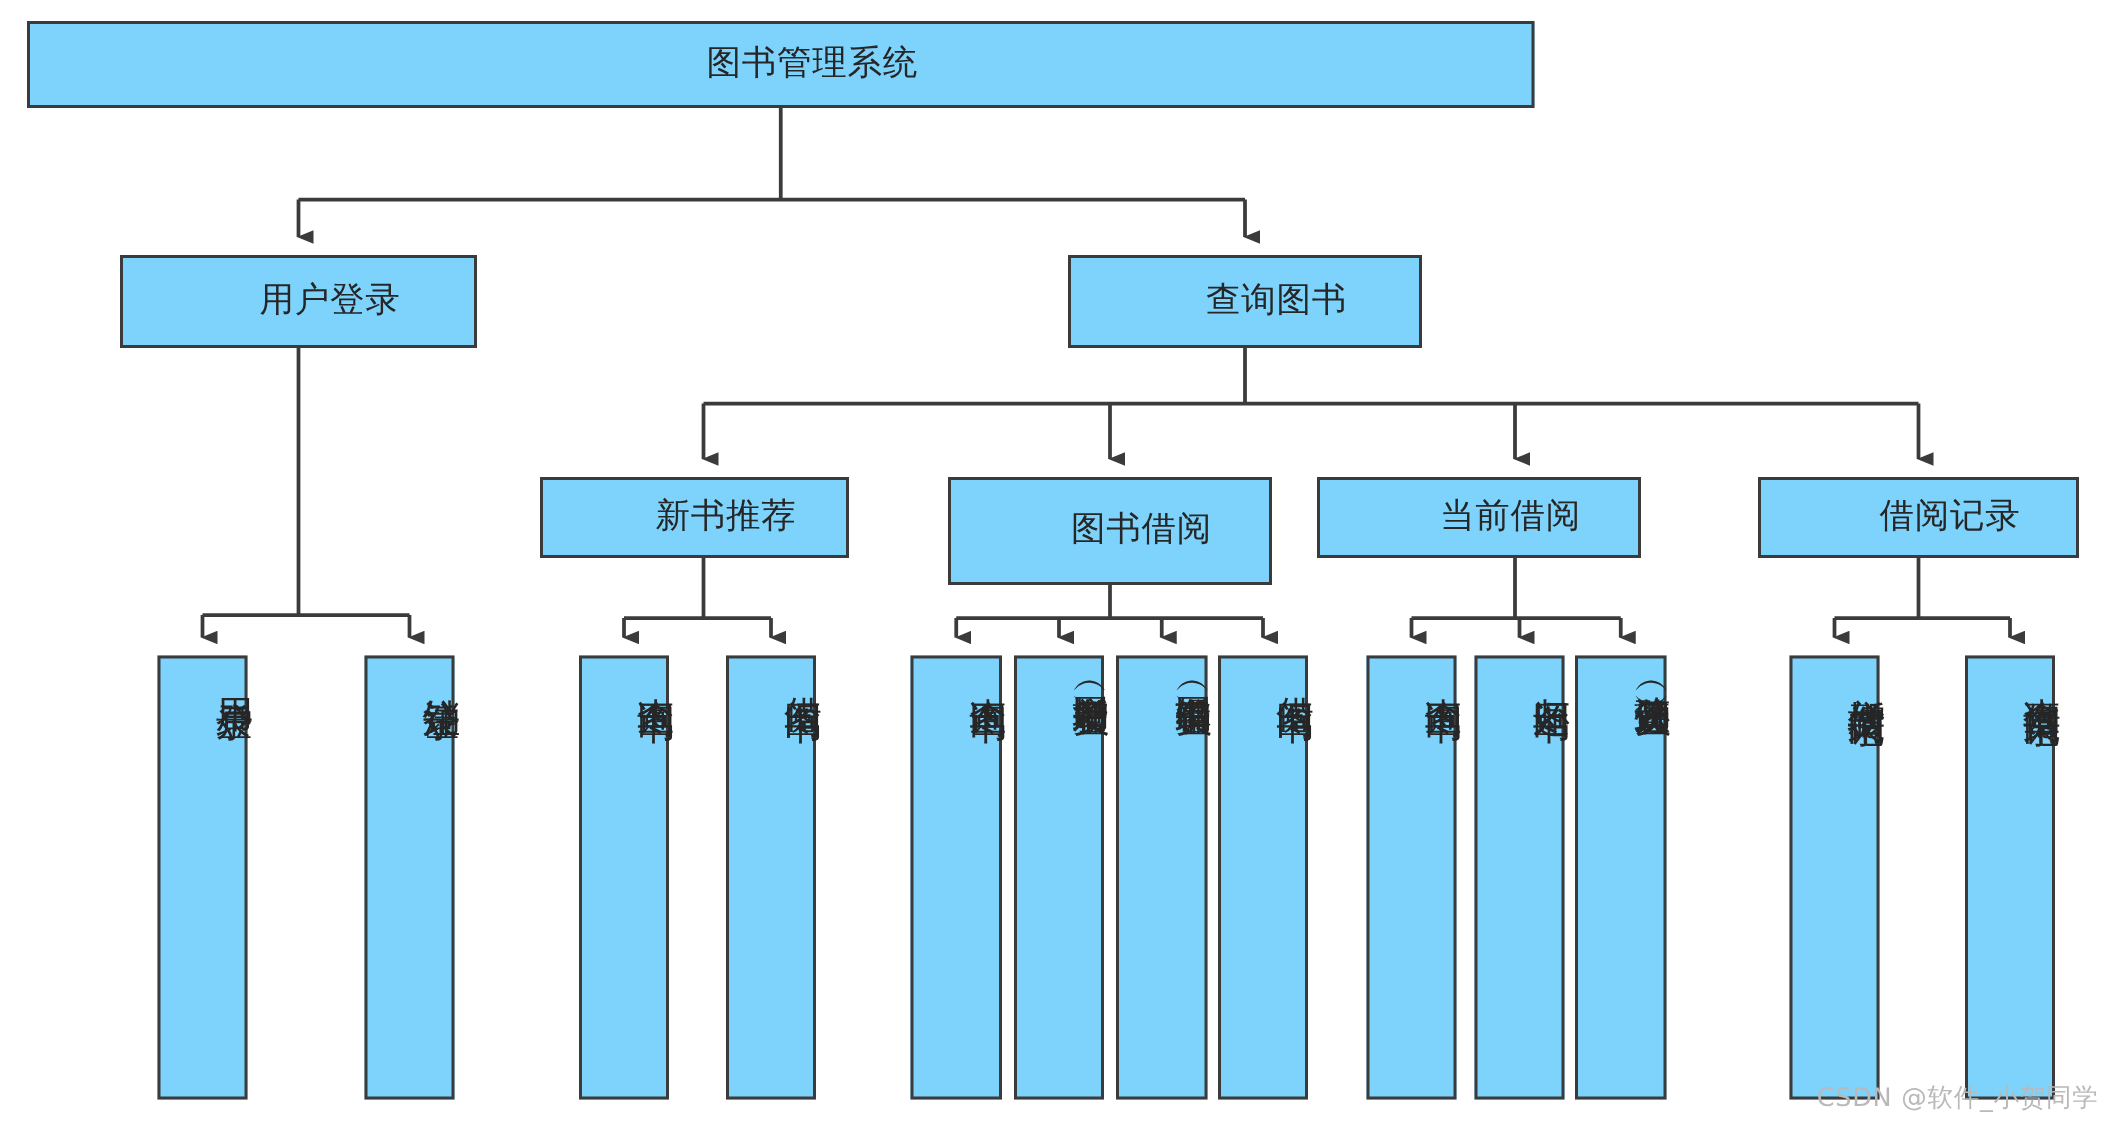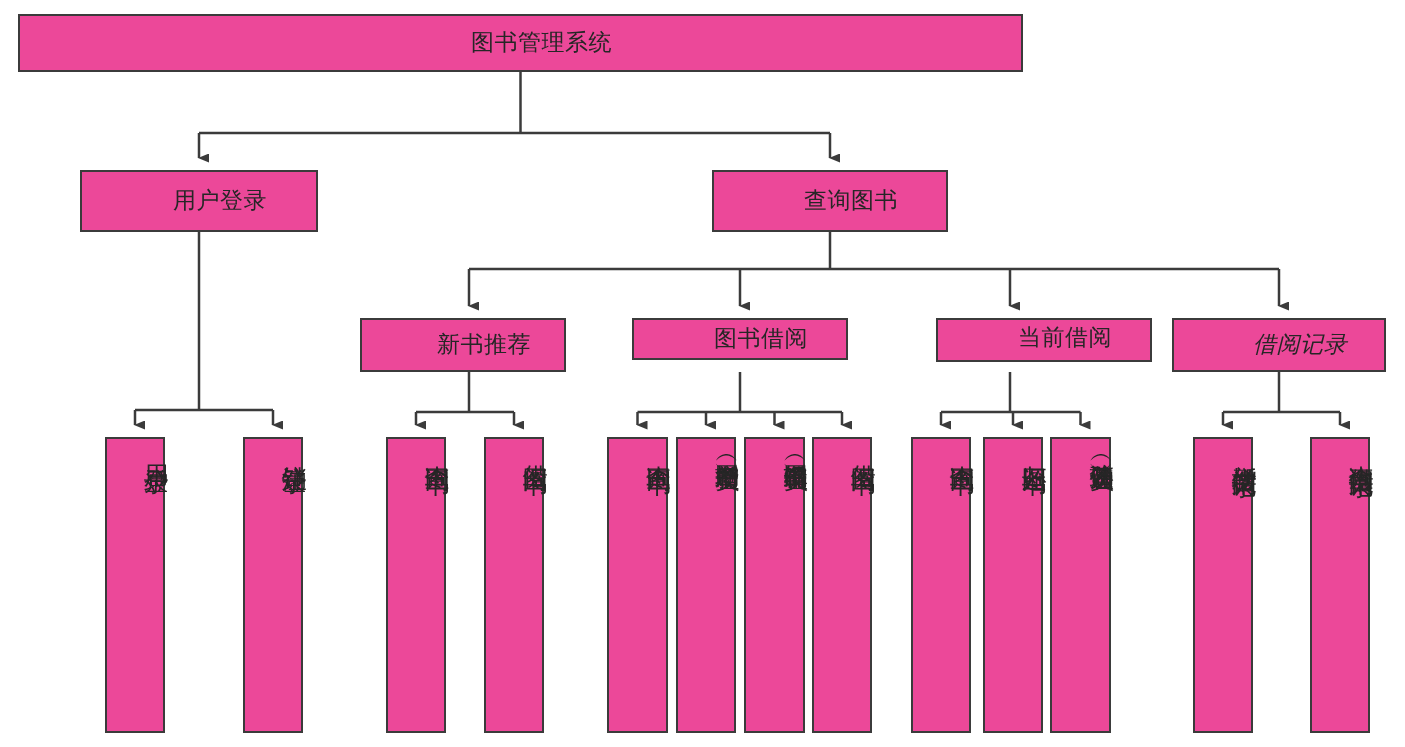--- a/index.html
+++ b/index.html
@@ -21,21 +21,21 @@
     position: absolute;
     left: 0;
     top: 0;
     width: 1405px;
     height: 747px;
     pointer-events: none;
   }
   .node {
     position: absolute;
     box-sizing: border-box;
-    background: #ec4899;
+    background: #7dd3fc;
     border: 2.5px solid #3b3b3b;
     display: flex;
     align-items: center;
     justify-content: center;
     z-index: 2;
     padding-left: 42px;
   }
   .node-label {
     color: #262626;
     text-align: center;
@@ -129,27 +129,27 @@
       </div>
       <div class="node horizontal" style="left: 80px; top: 170px; width: 238px; height: 62px;">
         <span class="node-label">用户登录</span>
       </div>
       <div class="node horizontal" style="left: 712px; top: 170px; width: 236px; height: 62px;">
         <span class="node-label">查询图书</span>
       </div>
       <div class="node horizontal" style="left: 360px; top: 318px; width: 206px; height: 54px;">
         <span class="node-label">新书推荐</span>
       </div>
-      <div class="node horizontal" style="left: 632px; top: 318px; width: 216px; height: 42px;">
+      <div class="node horizontal" style="left: 632px; top: 318px; width: 216px; height: 72px;">
         <span class="node-label">图书借阅</span>
       </div>
-      <div class="node horizontal" style="left: 936px; top: 318px; width: 216px; height: 44px; font-family: Liberation Mono, monospace;">
+      <div class="node horizontal" style="left: 878px; top: 318px; width: 216px; height: 54px;">
         <span class="node-label">当前借阅</span>
       </div>
-      <div class="node horizontal" style="left: 1172px; top: 318px; width: 214px; height: 54px; font-style: italic;">
+      <div class="node horizontal" style="left: 1172px; top: 318px; width: 214px; height: 54px;">
         <span class="node-label">借阅记录</span>
       </div>
       <div class="node vertical" style="left: 105px; top: 437px; width: 60px; height: 296px;">
         <span class="node-label">用户登录</span>
       </div>
       <div class="node vertical" style="left: 243px; top: 437px; width: 60px; height: 296px;">
         <span class="node-label">注销登录</span>
       </div>
       <div class="node vertical" style="left: 386px; top: 437px; width: 60px; height: 296px;">
         <span class="node-label">查询图书</span>
@@ -179,13 +179,14 @@
         <span class="node-label">确认归还（管理员）</span>
       </div>
       <div class="node vertical" style="left: 1193px; top: 437px; width: 60px; height: 296px;">
         <span class="node-label">新增借阅记录</span>
       </div>
       <div class="node vertical" style="left: 1310px; top: 437px; width: 60px; height: 296px;">
         <span class="node-label">查询借阅记录</span>
       </div>
     </div>
 
+  <div class="watermark">CSDN @软件_小贺同学</div>
 </div>
 
 </body></html>

